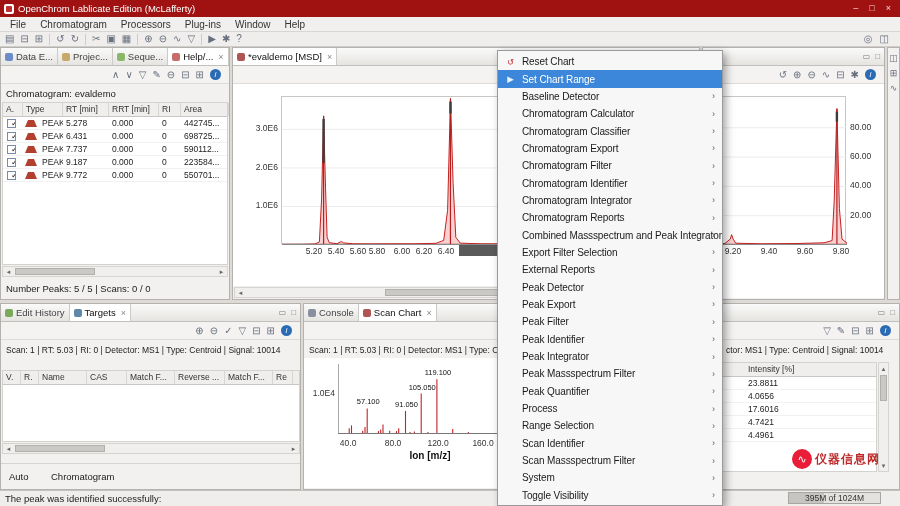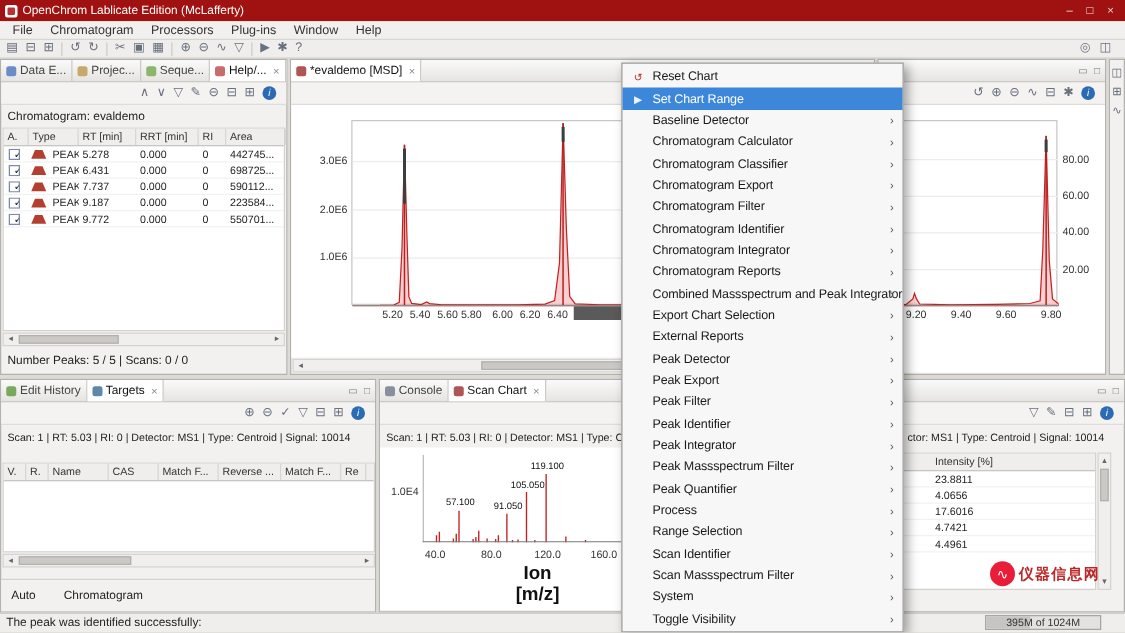--- a/index.html
+++ b/index.html
@@ -36,21 +36,21 @@
 .ghead span{font-size:8.5px;color:#333;padding:1px 3px;border-right:1px solid #d8d6d2;overflow:hidden;white-space:nowrap;flex:none;}
 .grow{display:flex;height:13px;border-bottom:1px solid #f2f2f2;align-items:center;}
 .grow span{font-size:8.5px;color:#222;padding:0 3px;overflow:hidden;white-space:nowrap;flex:none;}
 .cbx{width:9px;height:9px;border:1px solid #7a8aa8;background:#fff;color:#2a5fd0;font-size:7px;line-height:7px;text-align:center;margin-left:4px;flex:none;}
 .pkicon{width:0;height:0;border-left:3px solid transparent;border-right:3px solid transparent;border-bottom:7px solid #b3402f;margin:0 2px;flex:none;}
 .infoline{position:absolute;left:5px;top:41px;right:3px;font-size:8.5px;color:#222;white-space:nowrap;overflow:hidden;}
 .content{position:absolute;background:#fff;}
 .chartbox{position:absolute;background:#fff;border:1px solid #c9c7c3;}
 .ticklab{position:absolute;font-size:8.5px;color:#333;white-space:nowrap;}
 .speclab{position:absolute;font-size:7.5px;color:#111;white-space:nowrap;text-align:center;}
-.axislabel{position:absolute;font-size:15px;font-weight:bold;color:#111;text-align:center;}
+.axislabel{position:absolute;font-size:10px;font-weight:bold;color:#111;text-align:center;}
 .hscroll{position:absolute;height:11px;background:#f0efed;border:1px solid #d6d4d0;}
 .vscroll{position:absolute;width:11px;background:#f0efed;border:1px solid #d6d4d0;}
 .sb{position:absolute;font-size:7px;color:#666;line-height:9px;text-align:center;width:9px;height:9px;}
 .sbthumb{position:absolute;background:#cbc9c5;border:1px solid #b2b0ac;}
 .posbox{position:absolute;background:#5a5a5a;z-index:5;}
 .tfooter{position:absolute;left:0;right:0;bottom:0;height:26px;border-top:1px solid #d6d4d0;background:#f2f1ef;}
 .tfooter span{position:absolute;top:7px;font-size:9.5px;color:#222;}
 .ctxmenu{position:absolute;left:497px;top:50px;width:226px;height:456px;background:#f7f7f7;border:1px solid #9a9a9a;box-shadow:3px 3px 8px rgba(0,0,0,.35);z-index:100;padding-top:2px;}
 .mitem{height:17.35px;display:flex;align-items:center;position:relative;padding-left:24px;font-size:10px;color:#1a1a1a;letter-spacing:-0.1px;white-space:nowrap;}
 .mitem .micon{position:absolute;left:6px;width:13px;text-align:center;font-size:8.5px;}
@@ -526,21 +526,21 @@
       </div>
       <div class="mitem">
         <span>Chromatogram Reports</span>
         <span class="marrow">›</span>
       </div>
       <div class="mitem">
         <span>Combined Massspectrum and Peak Integrator</span>
         <span class="marrow">›</span>
       </div>
       <div class="mitem">
-        <span>Export Chart Selection</span>
+        <span>Export Filter Selection</span>
         <span class="marrow">›</span>
       </div>
       <div class="mitem">
         <span>External Reports</span>
         <span class="marrow">›</span>
       </div>
       <div class="mitem">
         <span>Peak Detector</span>
         <span class="marrow">›</span>
       </div>

